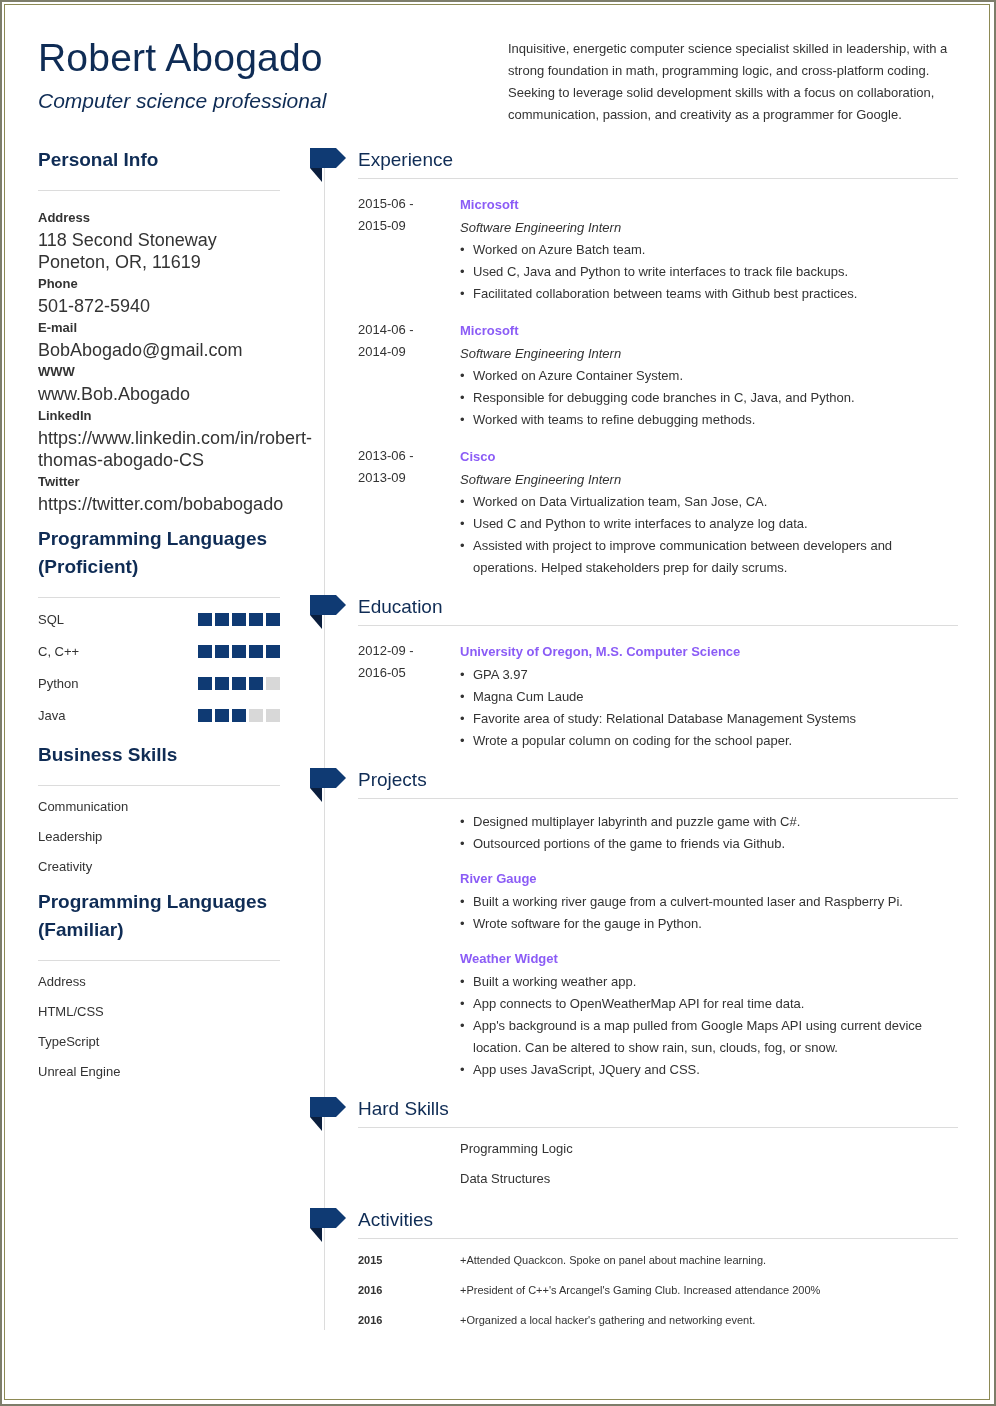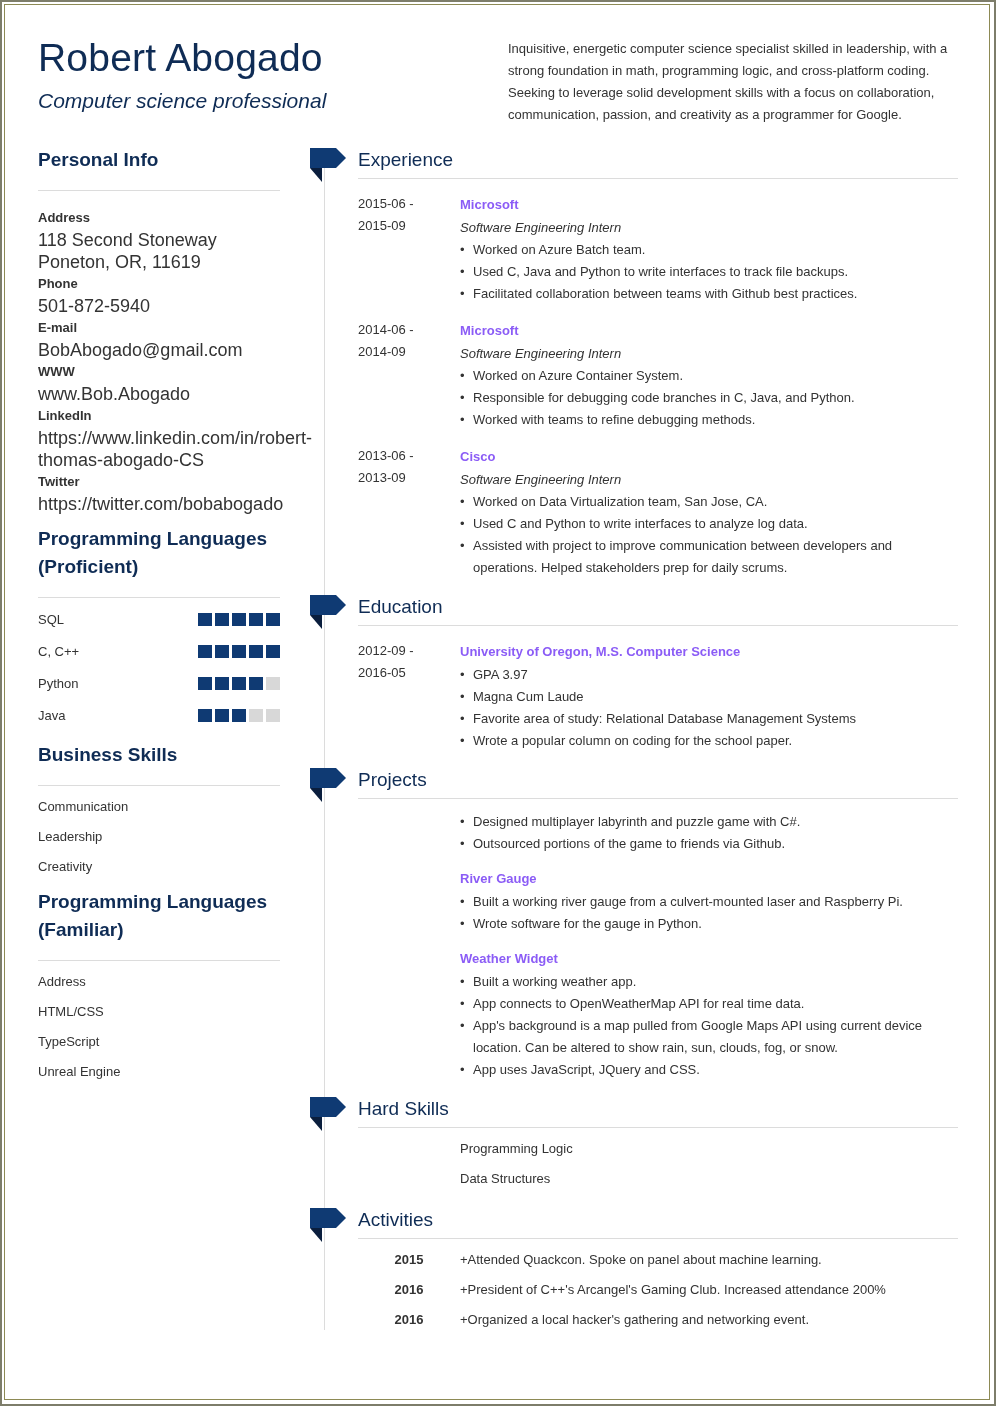--- a/index.html
+++ b/index.html
@@ -80,21 +80,21 @@
   ul.bullets { list-style: none; }
   ul.bullets li {
     position: relative; padding-left: 13px;
     font-size: 13px; line-height: 22px; color: #333;
   }
   ul.bullets li::before {
     content: "•"; position: absolute; left: 0; top: 0;
   }
   .proj { margin-left: 102px; margin-top: 12px; }
   .hs-item { margin-left: 102px; font-size: 13px; line-height: 30px; height: 30px; }
-  .act-row { display: flex; height: 30px; line-height: 30px; font-size: 13px; text-align: center; }
+  .act-row { display: flex; height: 30px; line-height: 30px; font-size: 11px; }
   .act-row .date { width: 102px; font-weight: bold; }
 </style>
 </head>
 <body>
 
 <div class="frame-outer"></div>
 <div class="frame-inner"></div>
 
 <div class="name">Robert Abogado</div>
 <div class="subtitle">Computer science professional</div>

